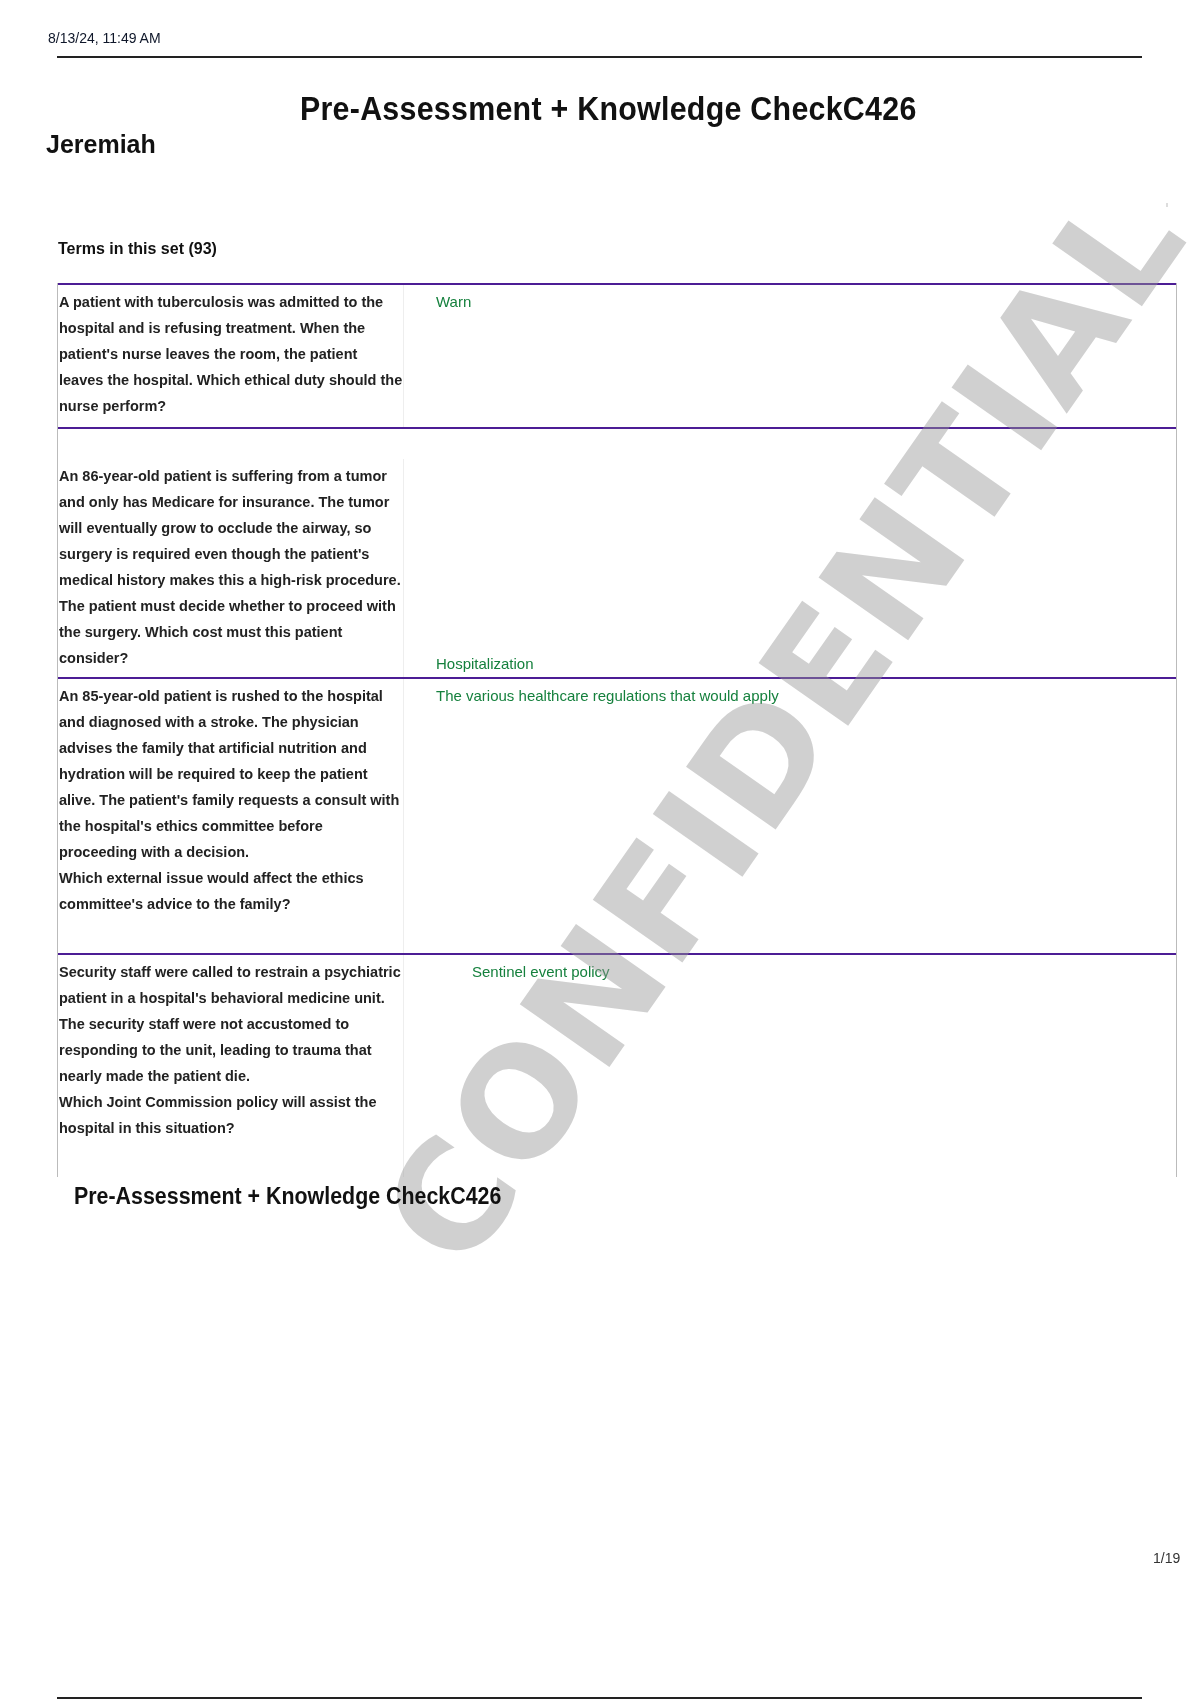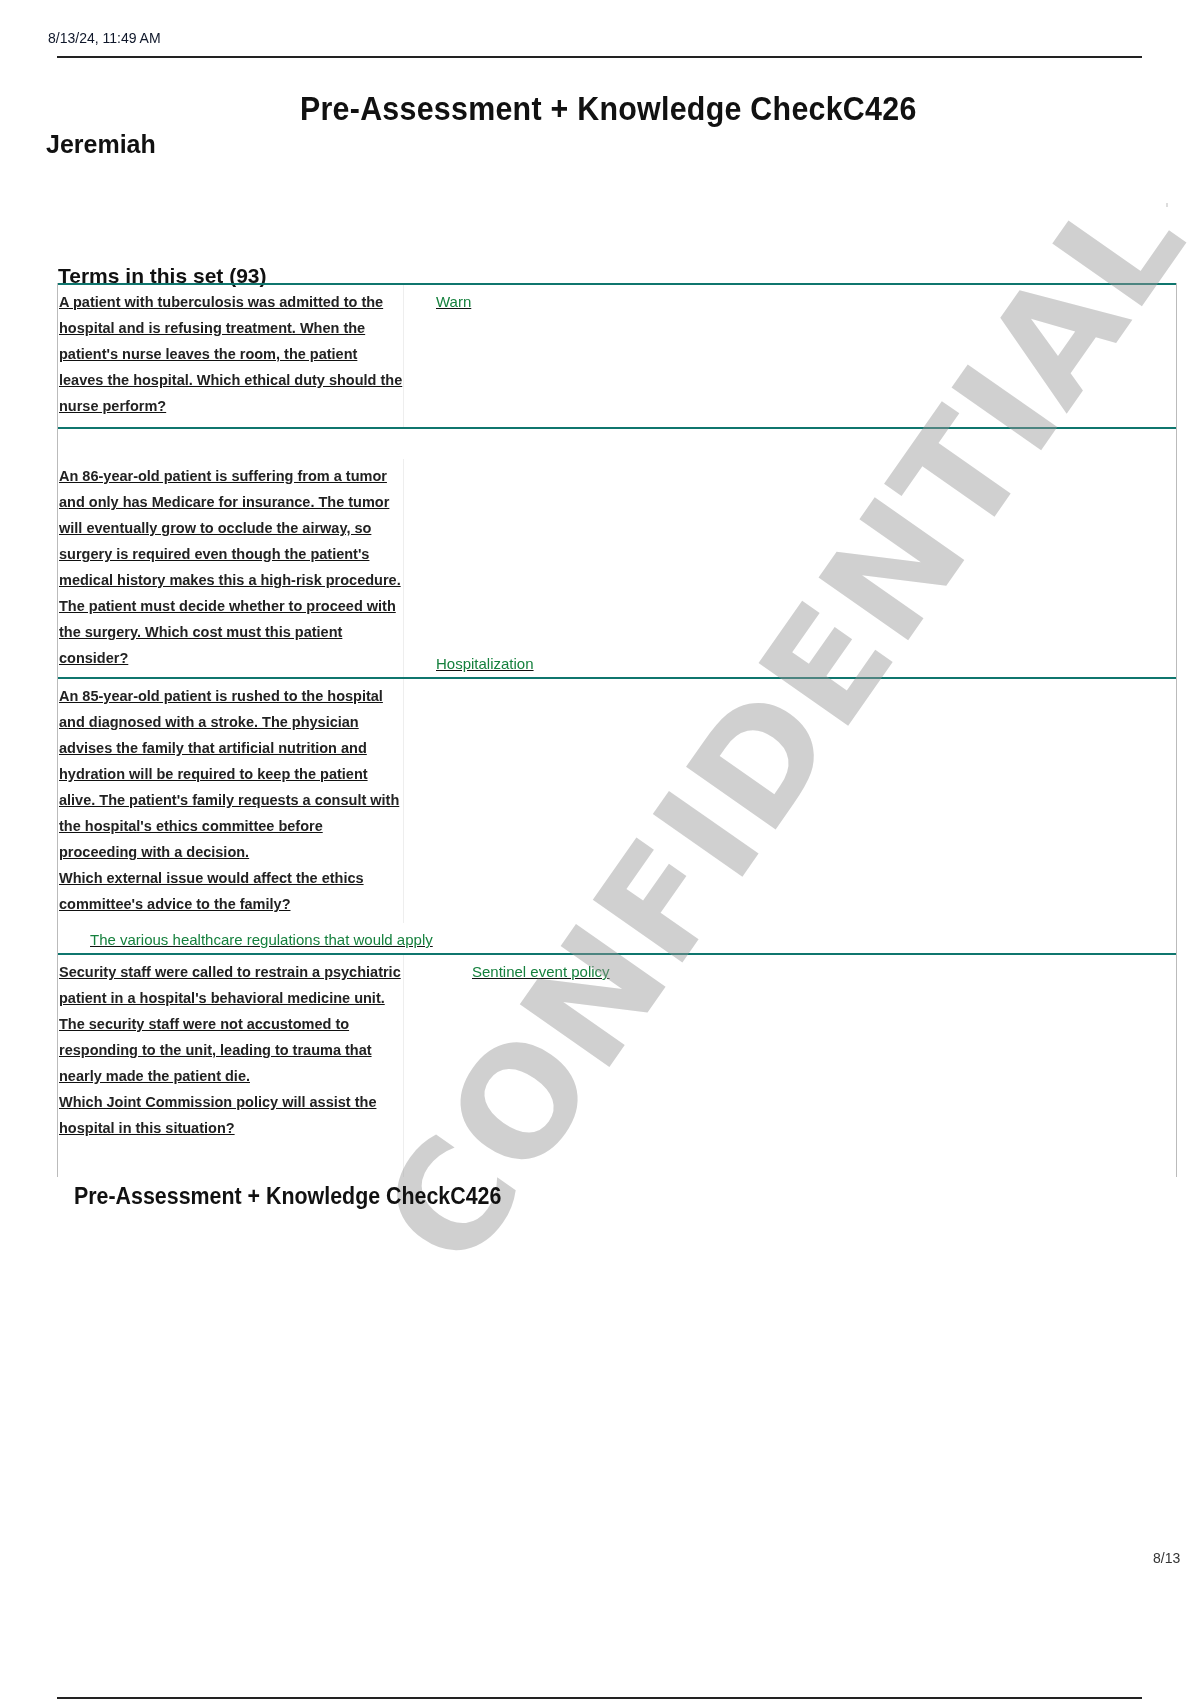--- a/index.html
+++ b/index.html
@@ -2,26 +2,26 @@
 <html><head>
 <meta charset="utf-8">
 <style>
   html, body { margin:0; padding:0; background:#ffffff; }
   body { width:1200px; height:1700px; position:relative; overflow:hidden; font-family:"Liberation Sans", sans-serif; color:#111; }
   .timestamp { position:absolute; left:48px; top:30px; font-size:14px; color:#0f172a; }
   .top-rule { position:absolute; left:57px; top:56px; width:1085px; height:2px; background:#222; }
   .doc-title { position:absolute; left:300px; top:90px; font-size:33px; font-weight:bold; letter-spacing:0.3px; transform:scaleX(0.92); transform-origin:left; white-space:nowrap; }
   .author { position:absolute; left:46px; top:130px; font-size:25px; font-weight:bold; }
   .mark { position:absolute; left:1166px; top:203px; width:2px; height:4px; background:#ddd; }
-  .terms-heading { position:absolute; left:58px; top:240px; font-size:21px; font-weight:bold;margin-top:24px; }
+  .terms-heading { position:absolute; left:58px; top:240px; font-size:16px; font-weight:bold; }
   .table { position:absolute; left:57px; top:283px; width:1118px; border-left:1.5px solid #bbb; border-right:1.5px solid #bbb; }
-  .row { display:flex; border-top:2px solid #0f766e; position:relative;text-decoration:underline; }
+  .row { display:flex; border-top:2px solid #4c1d95; position:relative; }
   .cell-q { width:346px; padding:4px 0 6px 1px; border-right:1px solid #eee; font-size:14.5px; font-weight:bold; line-height:26px; color:#222; box-sizing:border-box; }
   .cell-a { flex:1; padding:4px 0 0 32px; font-size:15px; color:#15803d; line-height:26px; }
-  .r1 { height:142px; } .r2 { height:248px;align-items:flex-end; } .r3 { height:274px;flex-direction:column; } .r4 { height:222px; }
+  .r1 { height:142px; } .r2 { height:248px;align-items:flex-end; } .r3 { height:274px; } .r4 { height:222px; }
   .r4 { border-bottom:none;gap:36px; }
   .footer-title { position:absolute; left:74px; top:1183px; font-size:23px; font-weight:bold; transform:scaleX(0.93); transform-origin:left; white-space:nowrap; }
   .page-num { position:absolute; left:1153px; top:1550px; font-size:14px; color:#333; }
   .bottom-rule { position:absolute; left:57px; top:1697px; width:1085px; height:2px; background:#222; }
   .watermark { position:absolute; left:150px; top:640px; font-size:150px; font-weight:bold; color:rgba(150,150,150,0.45); transform:rotate(-55deg); transform-origin:center; white-space:nowrap; letter-spacing:2px; pointer-events:none; font-family:"DejaVu Sans", sans-serif; }
 </style>
 </head>
 <body>
 
 <div class="timestamp">8/13/24, 11:49 AM</div>
@@ -53,14 +53,14 @@
       <div>Security staff were called to restrain a psychiatric patient in a hospital's behavioral medicine unit. The security staff were not accustomed to responding to the unit, leading to trauma that nearly made the patient die.</div>
       <div>Which Joint Commission policy will assist the hospital in this situation?</div>
     </div>
     <div class="cell-a">Sentinel event policy</div>
   </div>
 </div>
 
 <div class="watermark">CONFIDENTIAL</div>
 
 <div class="footer-title">Pre-Assessment + Knowledge CheckC426</div>
-<div class="page-num">8/13</div>
+<div class="page-num">1/19</div>
 <div class="bottom-rule"></div>
 
 </body></html>

